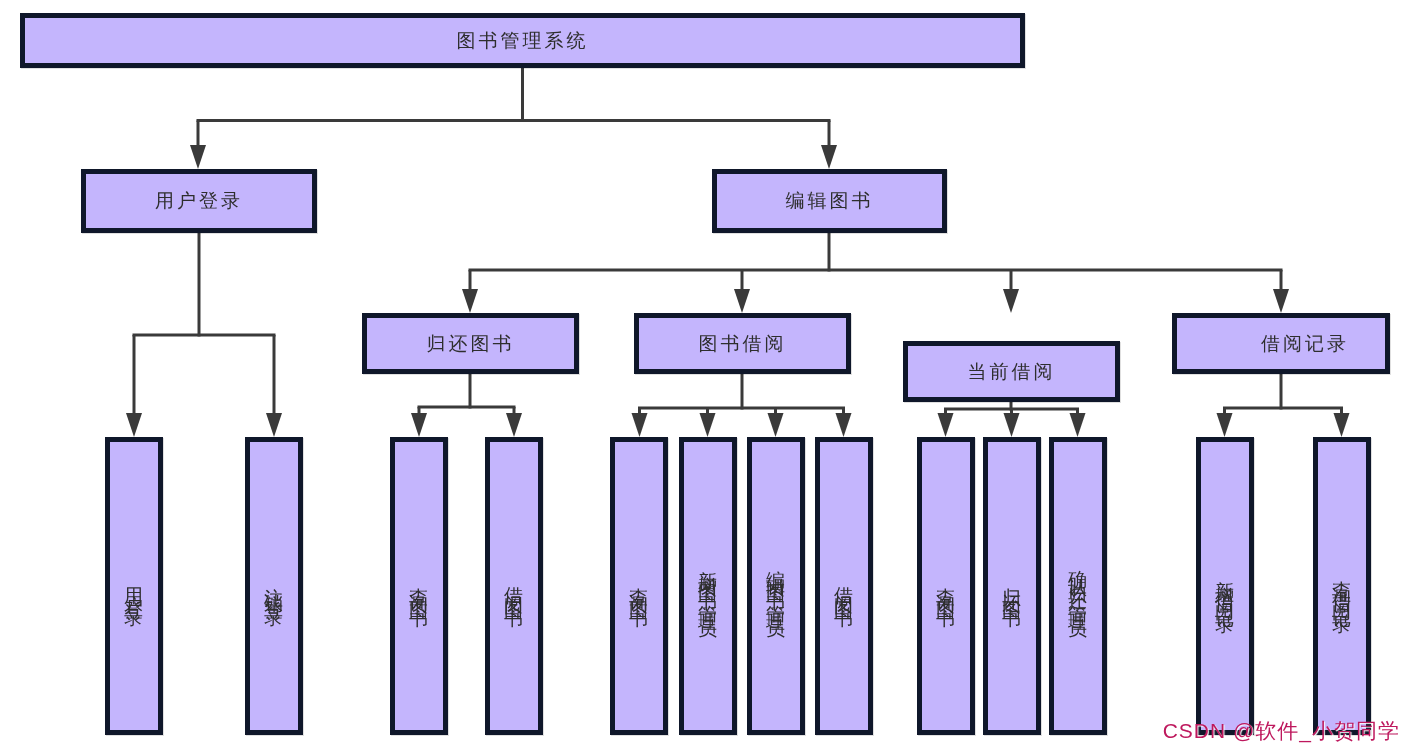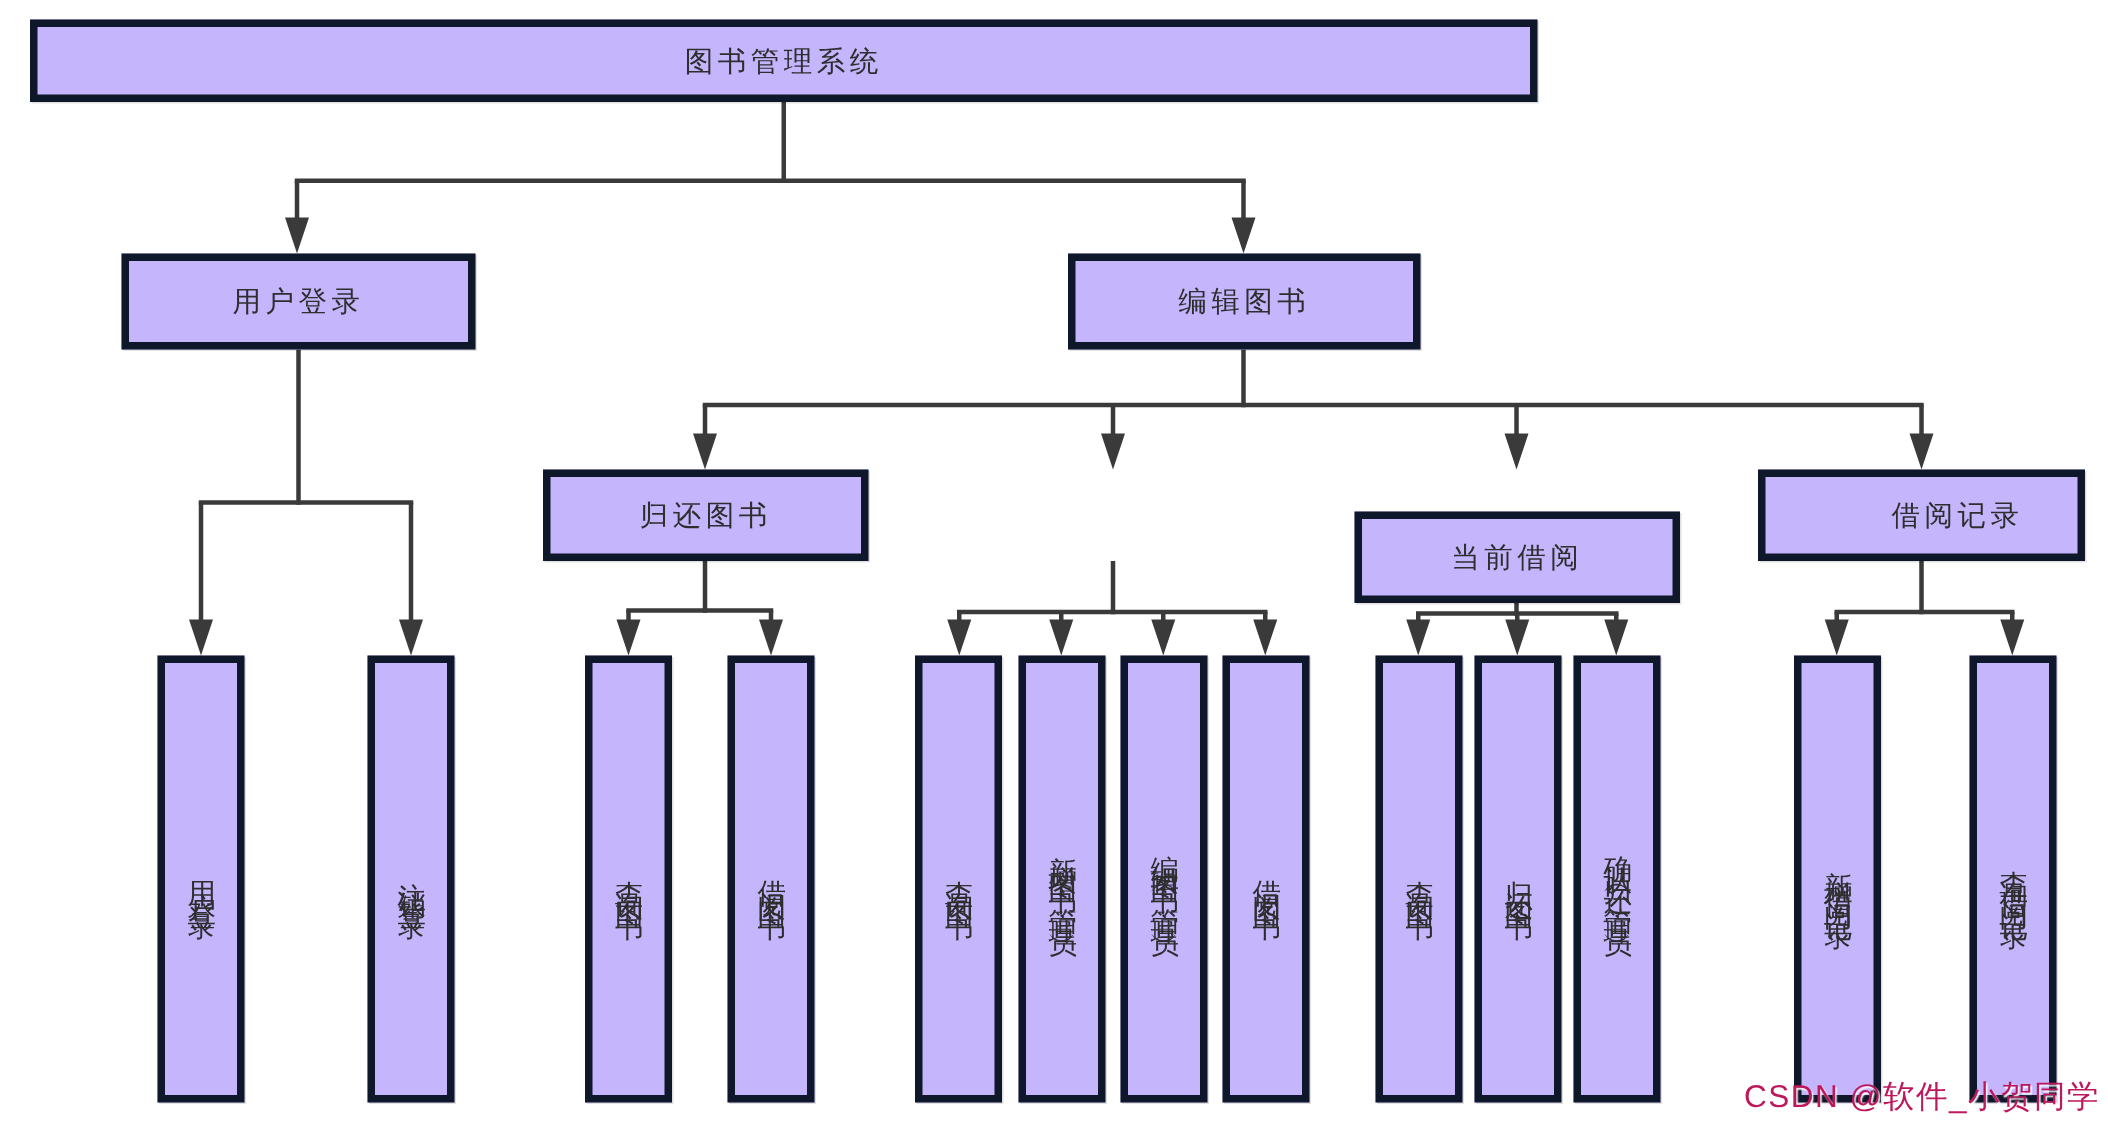--- a/index.html
+++ b/index.html
@@ -121,20 +121,21 @@
       <polygon points="1333.5,413 1349.5,413 1341.5,437"></polygon>
     </g>
   </svg>
 
   <div class="box" style="left:20px; top:13px; width:1005px; height:55px;">图书管理系统</div>
 
   <div class="box" style="left:81px; top:169px; width:236px; height:64px;">用户登录</div>
   <div class="box" style="left:712px; top:169px; width:235px; height:64px;">编辑图书</div>
 
   <div class="box" style="left:362px; top:313px; width:217px; height:61px;">归还图书</div>
+  <div class="box" style="left:634px; top:313px; width:217px; height:61px;">图书借阅</div>
   <div class="box" style="left:903px; top:313px; width:217px; height:61px;margin-top:28px;">当前借阅</div>
   <div class="box" style="left:1172px; top:313px; width:218px; height:61px;padding-left:48px;">借阅记录</div>
 
   <div class="box leaf" style="left:105px; top:437px; width:58px; height:298px;">用户登录</div>
   <div class="box leaf" style="left:245px; top:437px; width:58px; height:298px;">注销登录</div>
 
   <div class="box leaf" style="left:390px; top:437px; width:58px; height:298px;">查询图书</div>
   <div class="box leaf" style="left:485px; top:437px; width:58px; height:298px;">借阅图书</div>
 
   <div class="box leaf" style="left:610px; top:437px; width:58px; height:298px;">查询图书</div>

